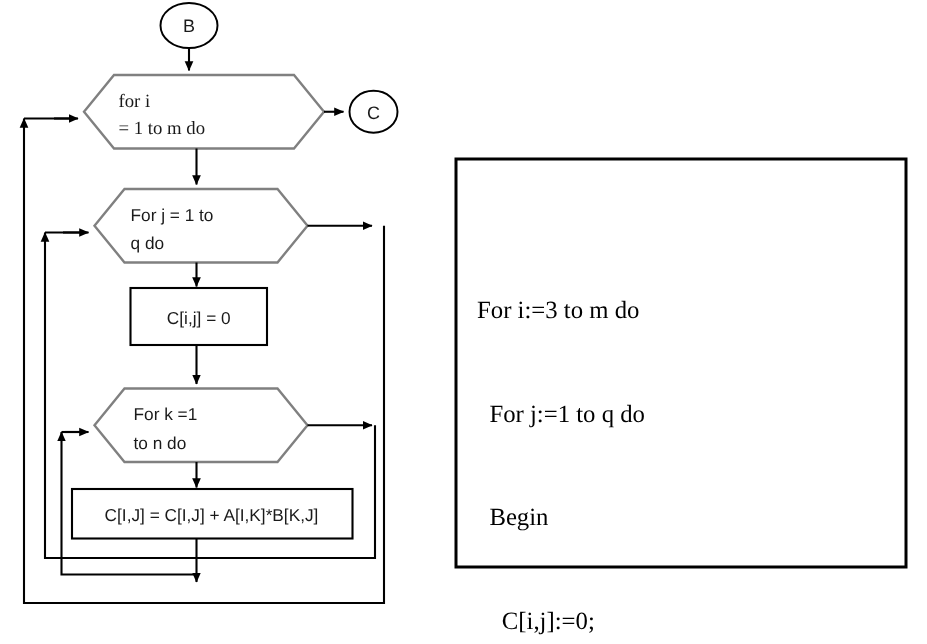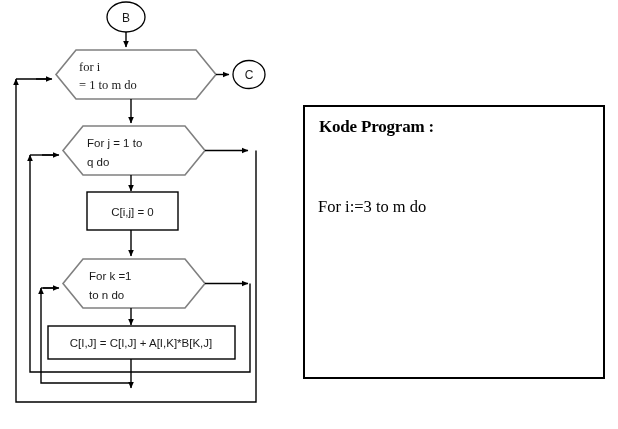--- a/index.html
+++ b/index.html
@@ -136,22 +136,24 @@
     <line x1="36" y1="79" x2="52" y2="79" stroke="#000000" stroke-width="1.4" marker-end="url(#arrowhead)"></line>
 
     <line x1="30" y1="155" x2="56" y2="155" stroke="#000000" stroke-width="1.4"></line>
     <line x1="42" y1="155" x2="59" y2="155" stroke="#000000" stroke-width="1.4" marker-end="url(#arrowhead)"></line>
 
     <line x1="41" y1="288" x2="55" y2="288" stroke="#000000" stroke-width="1.4"></line>
     <line x1="43" y1="288" x2="59" y2="288" stroke="#000000" stroke-width="1.4" marker-end="url(#arrowhead)"></line>
   </svg>
 
   <div class="code-panel">
-    <div class="code-title">Kode Program :</div>
     <div class="code-body">
       <div class="code-line">For i:=3 to m do</div>
+      <div class="code-line">  For j:=1 to q do</div>
+      <div class="code-line">  Begin</div>
+      <div class="code-line">    C[i,j]:=0;</div>
       
       
       
     </div>
   </div>
 
 </div>
 
 </body></html>

